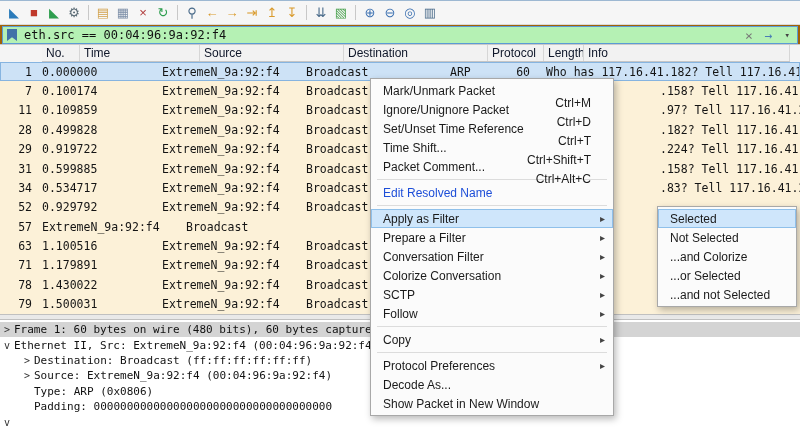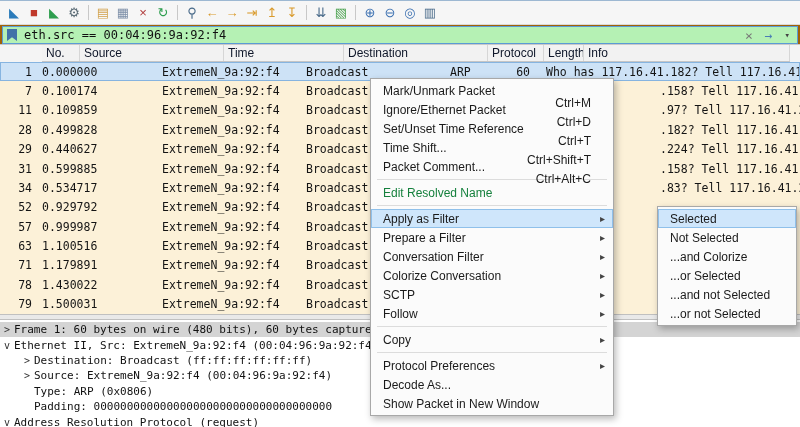--- a/index.html
+++ b/index.html
@@ -52,21 +52,21 @@
   .dline{height:15.4px;display:flex;align-items:center;white-space:nowrap;}
   .dline.ind{padding-left:20px;}
   .dline.dsel{background:var(--detail-selected-bg,#d4d4d4);}
   .dexp{width:14px;flex:0 0 auto;text-align:center;color:#333;font-size:10px;}
 
   
   .menu{position:absolute;left:370px;top:77px;width:244px;background:#fbfbfb;border:1px solid #a8a8a8;
         box-shadow:2px 3px 7px rgba(0,0,0,.28);padding:2px 0;font-size:12px;color:#1a1a1a;z-index:10;box-sizing:border-box;}
   .mitem{height:19px;display:flex;align-items:center;padding:0 8px 0 12px;}
   .mitem.mhl{background:var(--menu-highlight-bg,#cfe6fb);outline:1px solid #8fc0ea;outline-offset:-1px;}
-  .mitem.mdis{color:#15803d;}
+  .mitem.mdis{color:#1d4ed8;}
   .mshort{margin-left:auto;padding-right:14px;margin-top:24px;}
   .marrow{margin-left:auto;color:#444;font-size:10px;}
   .msep{height:1px;background:#dcdcdc;margin:3px 6px;}
 
   
   .submenu{position:absolute;left:657px;top:205px;width:140px;background:#fbfbfb;border:1px solid #a8a8a8;
            box-shadow:2px 3px 7px rgba(0,0,0,.28);padding:2px 0;font-size:12px;color:#1a1a1a;z-index:11;box-sizing:border-box;}
   .smitem{height:19px;display:flex;align-items:center;padding:0 8px 0 12px;}
   .smitem.mhl{background:var(--menu-highlight-bg,#cfe6fb);outline:1px solid #8fc0ea;outline-offset:-1px;}
 </style>
@@ -146,22 +146,22 @@
       <span class="bookmark"></span>
       <span class="filter-text">eth.src == 00:04:96:9a:92:f4</span>
       <span class="filter-clear">×</span>
       <span class="filter-apply">→</span>
       <span class="filter-caret">▾</span>
     </div>
   </div>
 
   <div class="list-header">
       <div class="hcell c0">No.</div>
+      <div class="hcell c1">Time</div>
       <div class="hcell c2">Source</div>
-      <div class="hcell c1">Time</div>
       <div class="hcell c3">Destination</div>
       <div class="hcell c4">Protocol</div>
       <div class="hcell c5">Length</div>
       <div class="hcell c6">Info</div>
     </div>
   <div class="rows">
       <div class="prow sel">
         <div class="cell c0">1</div>
         <div class="cell c1">0.000000</div>
         <div class="cell c2">ExtremeN_9a:92:f4</div>
@@ -192,21 +192,21 @@
         <div class="cell c0">28</div>
         <div class="cell c1">0.499828</div>
         <div class="cell c2">ExtremeN_9a:92:f4</div>
         <div class="cell c3">Broadcast</div>
         <div class="cell c4"></div>
         <div class="cell c5"></div>
         <div class="cell c6"><span class="frag">.182? Tell 117.16.41.</span></div>
       </div>
       <div class="prow">
         <div class="cell c0">29</div>
-        <div class="cell c1">0.440627</div>
+        <div class="cell c1">0.919722</div>
         <div class="cell c2">ExtremeN_9a:92:f4</div>
         <div class="cell c3">Broadcast</div>
         <div class="cell c4"></div>
         <div class="cell c5"></div>
         <div class="cell c6"><span class="frag">.224? Tell 117.16.41.</span></div>
       </div>
       <div class="prow">
         <div class="cell c0">31</div>
         <div class="cell c1">0.599885</div>
         <div class="cell c2">ExtremeN_9a:92:f4</div>
@@ -228,21 +228,20 @@
         <div class="cell c0">52</div>
         <div class="cell c1">0.929792</div>
         <div class="cell c2">ExtremeN_9a:92:f4</div>
         <div class="cell c3">Broadcast</div>
         <div class="cell c4"></div>
         <div class="cell c5"></div>
         <div class="cell c6"><span class="frag"></span></div>
       </div>
       <div class="prow">
         <div class="cell c0">57</div>
-        <div class="cell c1">0.999987</div>
         <div class="cell c2">ExtremeN_9a:92:f4</div>
         <div class="cell c3">Broadcast</div>
         <div class="cell c4"></div>
         <div class="cell c5"></div>
         <div class="cell c6"><span class="frag"></span></div>
       </div>
       <div class="prow">
         <div class="cell c0">63</div>
         <div class="cell c1">1.100516</div>
         <div class="cell c2">ExtremeN_9a:92:f4</div>
@@ -300,31 +299,30 @@
       <div class="dline ind">
         <span class="dexp"> </span>
         <span>Type: ARP (0x0806)</span>
       </div>
       <div class="dline ind">
         <span class="dexp"> </span>
         <span>Padding: 000000000000000000000000000000000000</span>
       </div>
       <div class="dline">
         <span class="dexp">v</span>
-        <span>Address Resolution Protocol (request)</span>
       </div>
     </div>
 
   <div class="menu">
       <div class="mitem">
         <span class="mlabel">Mark/Unmark Packet</span>
         <span class="mshort">Ctrl+M</span>
       </div>
       <div class="mitem">
-        <span class="mlabel">Ignore/Ethernet Packet</span>
+        <span class="mlabel">Ignore/Unignore Packet</span>
         <span class="mshort">Ctrl+D</span>
       </div>
       <div class="mitem">
         <span class="mlabel">Set/Unset Time Reference</span>
         <span class="mshort">Ctrl+T</span>
       </div>
       <div class="mitem">
         <span class="mlabel">Time Shift...</span>
         <span class="mshort">Ctrl+Shift+T</span>
       </div>
@@ -377,15 +375,14 @@
       <div class="mitem">
         <span class="mlabel">Show Packet in New Window</span>
       </div>
     </div>
   <div class="submenu">
       <div class="smitem mhl">Selected</div>
       <div class="smitem">Not Selected</div>
       <div class="smitem">...and Colorize</div>
       <div class="smitem">...or Selected</div>
       <div class="smitem">...and not Selected</div>
-      <div class="smitem">...or not Selected</div>
     </div>
 </div>
 
 </body></html>

